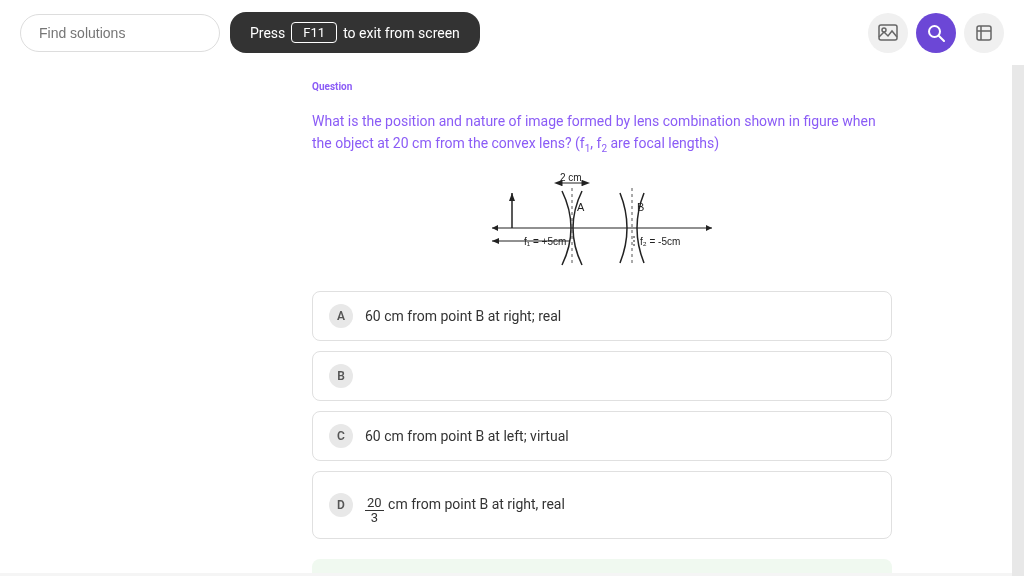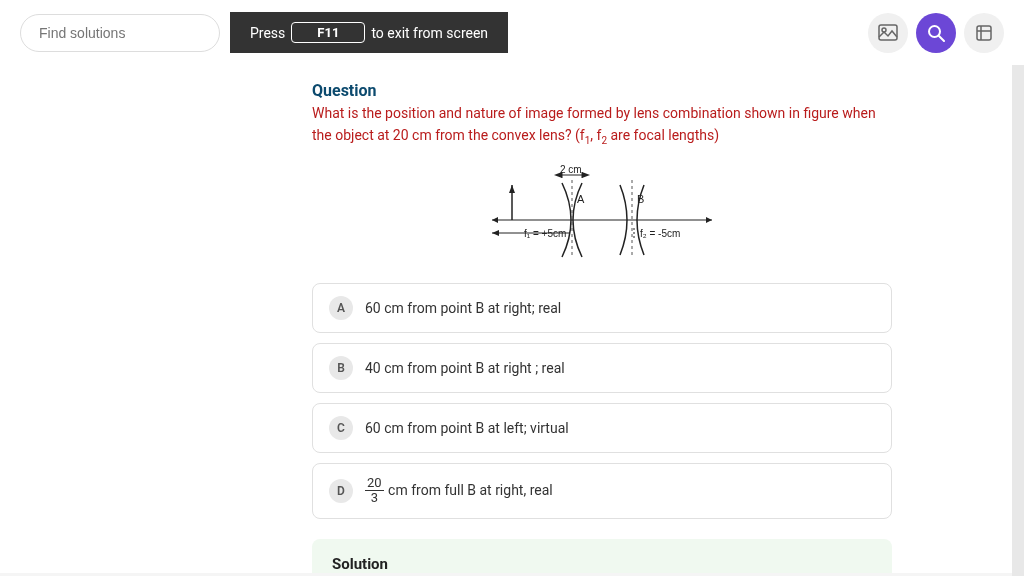--- a/index.html
+++ b/index.html
@@ -30,34 +30,34 @@
       width: 200px;
       font-size: 14px;
       color: #7f1d1d;
       background: #fff;
       outline: none;
     }
 
     .f11-banner {
       background: #333;
       color: #fff;
-      border-radius: 0;
+      border-radius: 16px;
       padding: 10px 20px;
       font-size: 14px;
       display: flex;
       align-items: center;
       gap: 6px;
     }
 
     .f11-key {
       border: 1.5px solid #fff;
       border-radius: 4px;
-      padding: 2px 25px;
+      padding: 2px 11px;
       font-size: 13px;
-      font-weight: bold;
+      font-weight: normal;
       text-align: center;
     }
 
     .topbar-icons {
       display: flex;
       align-items: center;
       gap: 8px;
       margin-left: auto;
     }
 
@@ -109,28 +109,28 @@
     .content {
       background: #fff;
       padding: 16px 220px 16px 220px;
       overflow-y: auto;
       height: calc(576px - 68px);
       padding-right: 30px;
     }
 
     .question-label {
       font-weight: 700;
-      font-size: 16px;
-      color: #0c4a6e;
-      margin-bottom: 2px;
+      font-size: 10px;
+      color: #8b5cf6;
+      margin-bottom: 18px;
     }
 
     .question-text {
       font-size: 14px;
-      color: #b91c1c;
+      color: #8b5cf6;
       line-height: 1.6;
       margin-bottom: 16px;
     }
 
     .question-text sub {
       font-size: 10px;
     }
 
     
     .diagram {
@@ -177,21 +177,21 @@
     .fraction {
       display: inline-flex;
       flex-direction: column;
       align-items: center;
       font-size: 13px;
       line-height: 1.1;
       vertical-align: middle;
       margin-right: 1px;
     }
 
-    .fraction .num { border-bottom: 1px solid #333; padding: 0 2px; }
+    .fraction .num { border-bottom: 1px solid #333; padding: 0 2px; margin-top: 12px; }
     .fraction .den { padding: 0 2px; }
 
     
     .solution-box {
       background: #f0f9f0;
       border-radius: 8px;
       padding: 16px 20px;
       margin-top: 4px;
     }
 
@@ -302,34 +302,33 @@
       </svg>
     </div>
 
     <div class="options">
       <div class="option">
         <div class="option-circle">A</div>
         <span>60 cm from point B at right; real</span>
       </div>
       <div class="option">
         <div class="option-circle">B</div>
-        <span>40 cm from point B at right ; real</span>
       </div>
       <div class="option">
         <div class="option-circle">C</div>
         <span>60 cm from point B at left; virtual</span>
       </div>
       <div class="option">
         <div class="option-circle">D</div>
         <span>
           <span class="fraction">
             <span class="num">20</span>
             <span class="den">3</span>
           </span>
-          <span>cm from full B at right, real</span>
+          <span>cm from point B at right, real</span>
         </span>
       </div>
     </div>
 
     <div class="solution-box">
       <div class="solution-label">Solution</div>
 
     </div>
 
   </div>

